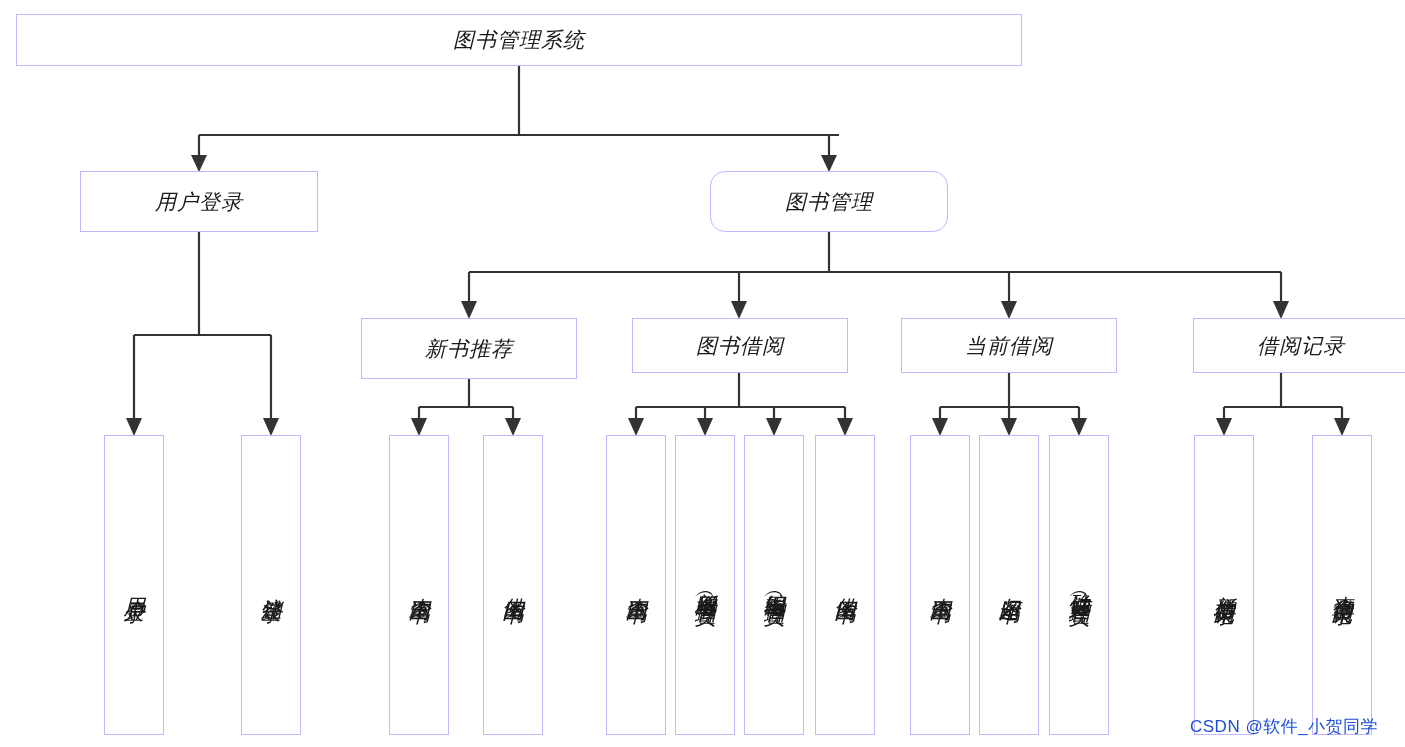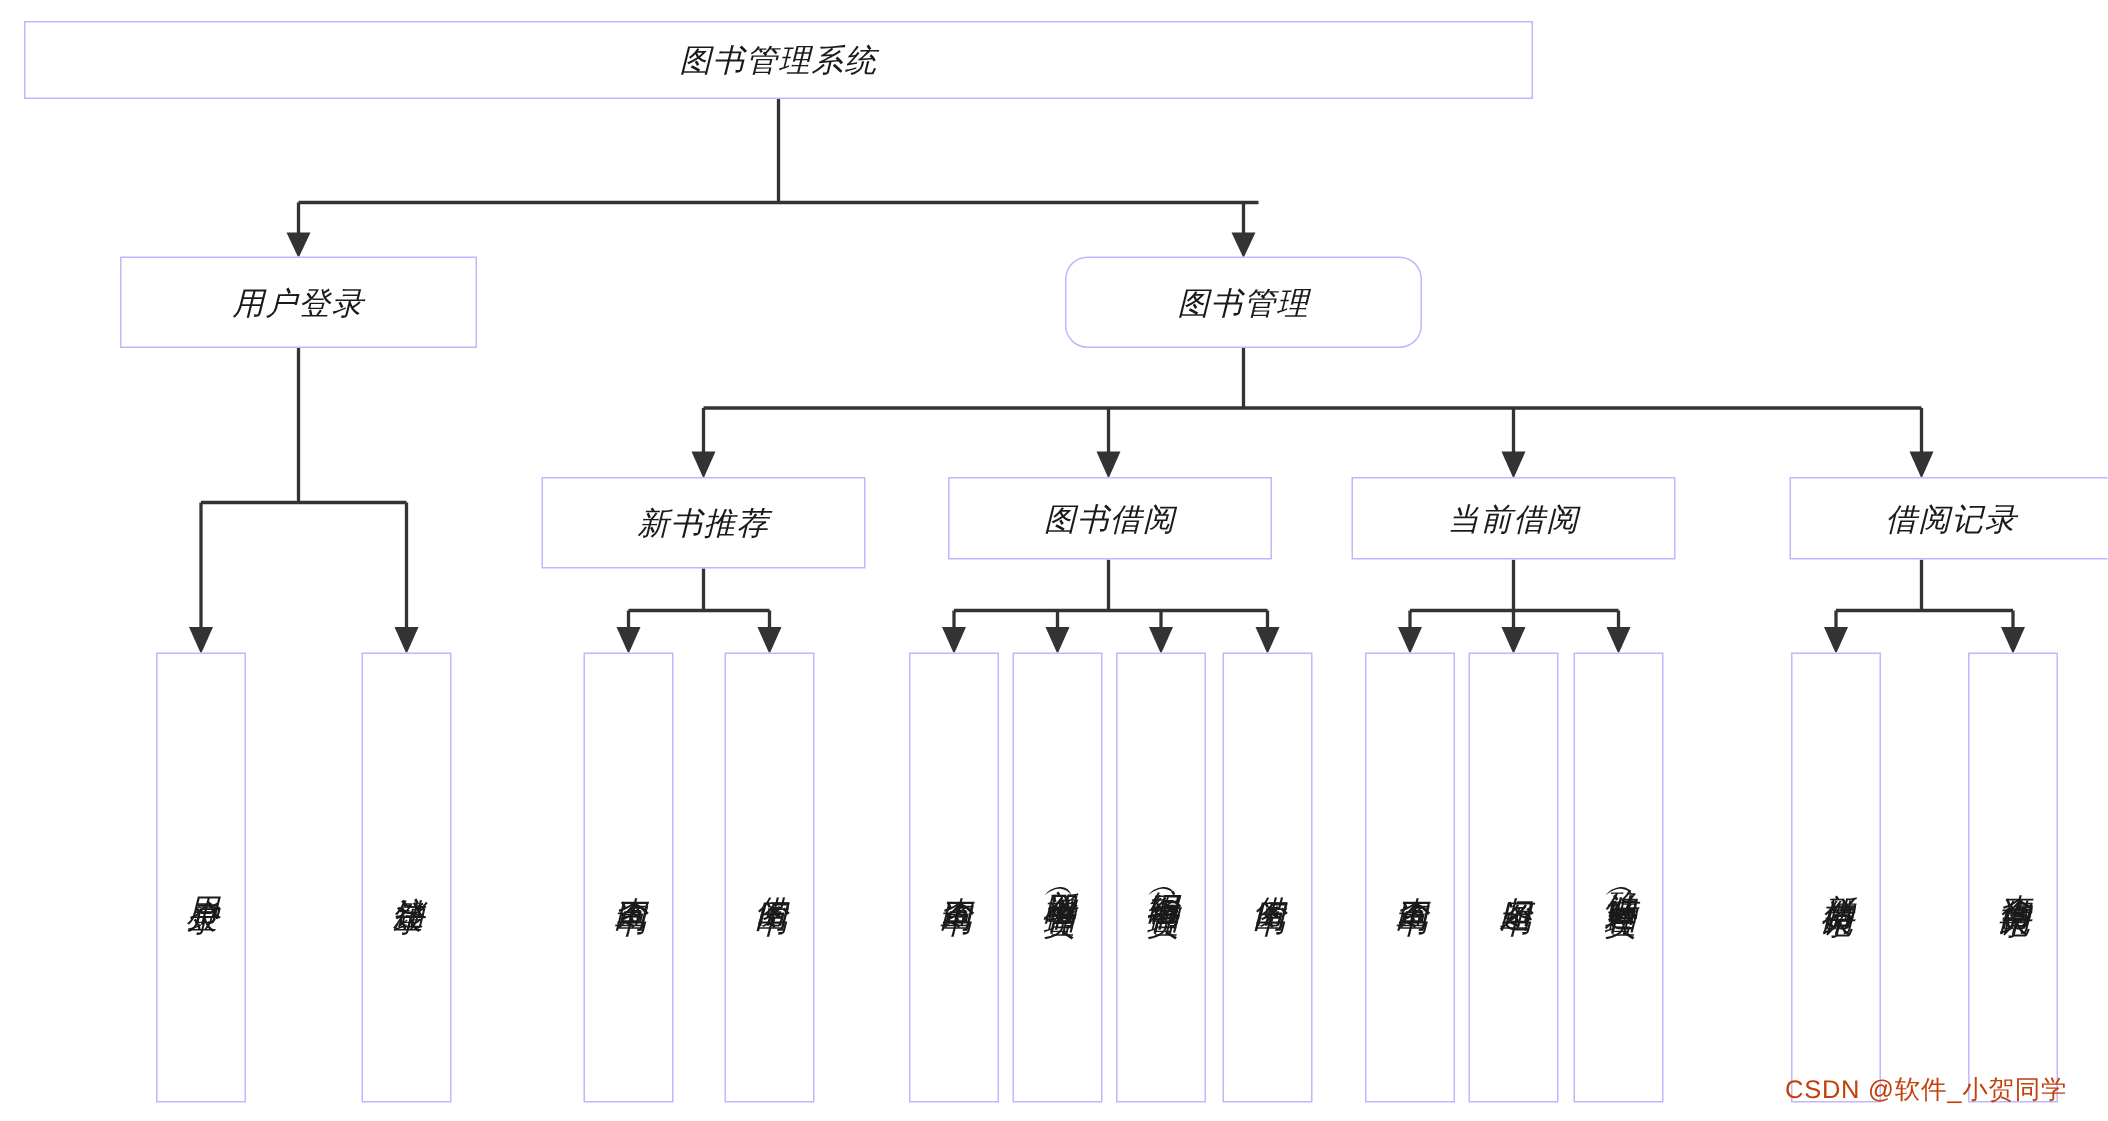--- a/index.html
+++ b/index.html
@@ -2,21 +2,21 @@
 <html><head>
 <meta charset="utf-8">
 <style>
   html,body{margin:0;padding:0;background:#ffffff;}
   body{width:1405px;height:747px;font-family:"Liberation Sans","DejaVu Sans",sans-serif;color:#1f1f1f;overflow:hidden;position:relative;}
   #canvas{position:absolute;left:0;top:0;width:1405px;height:747px;}
   .node{position:absolute;box-sizing:border-box;border:1px solid #c4b5fd;background:#ffffff;display:flex;align-items:center;justify-content:center;color:#1a1a1a;font-style:italic;}
   .node.h{font-size:21px;letter-spacing:1px;}
   .node.leaf{writing-mode:vertical-rl;text-orientation:upright;font-size:21px;letter-spacing:2px;padding-top:6px;padding-bottom:6px;line-height:1.05;}
   .node.leaf span{writing-mode:vertical-rl;text-orientation:upright;display:block;white-space:normal;}
-  .watermark{position:absolute;font-size:17px;color:#c2410c;letter-spacing:0.5px;white-space:nowrap;}
+  .watermark{position:absolute;font-size:17px;color:#1d4ed8;letter-spacing:0.5px;white-space:nowrap;}
   svg.lines{position:absolute;left:0;top:0;width:1405px;height:747px;pointer-events:none;}
   svg.lines path,svg.lines line{stroke:#333333;stroke-width:2.2;fill:none;}
   svg.lines polygon{fill:#333333;}
 </style>
 </head>
 <body>
 
 <div id="canvas">
 
   <svg class="lines" viewBox="0 0 1405 747">

